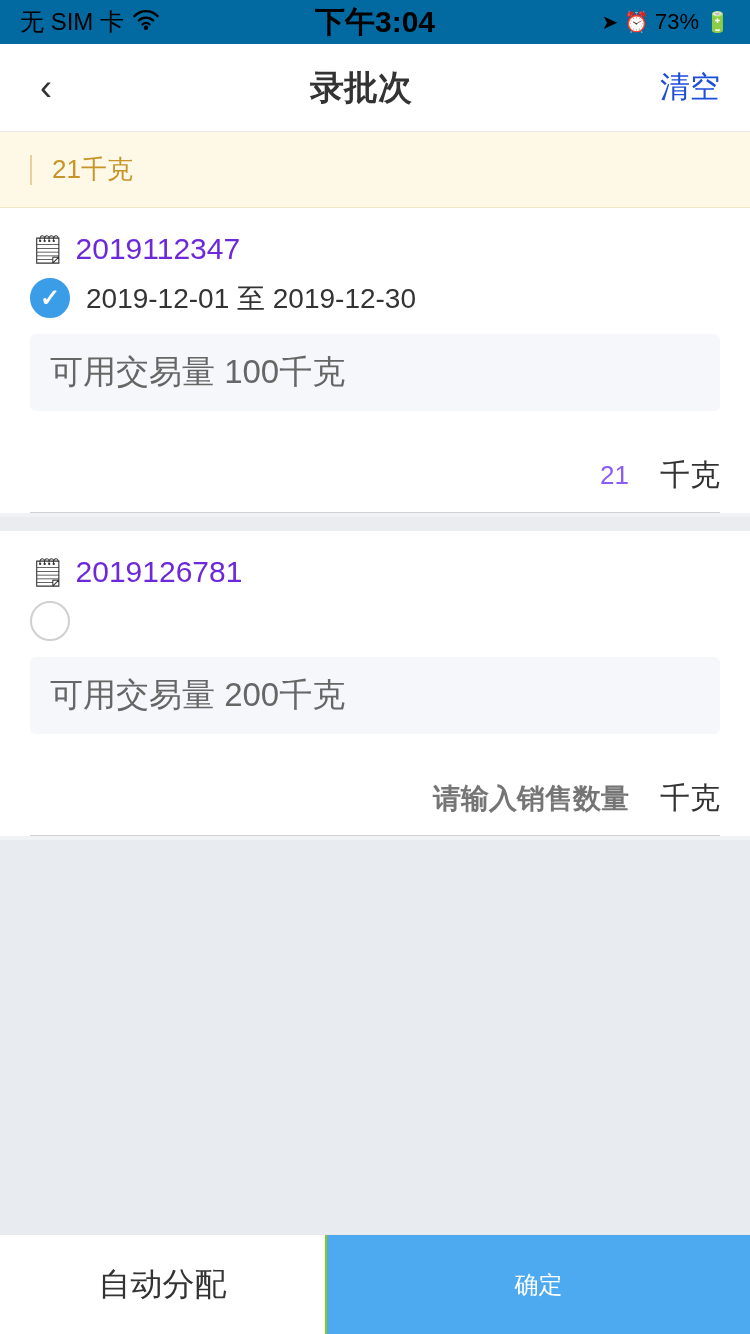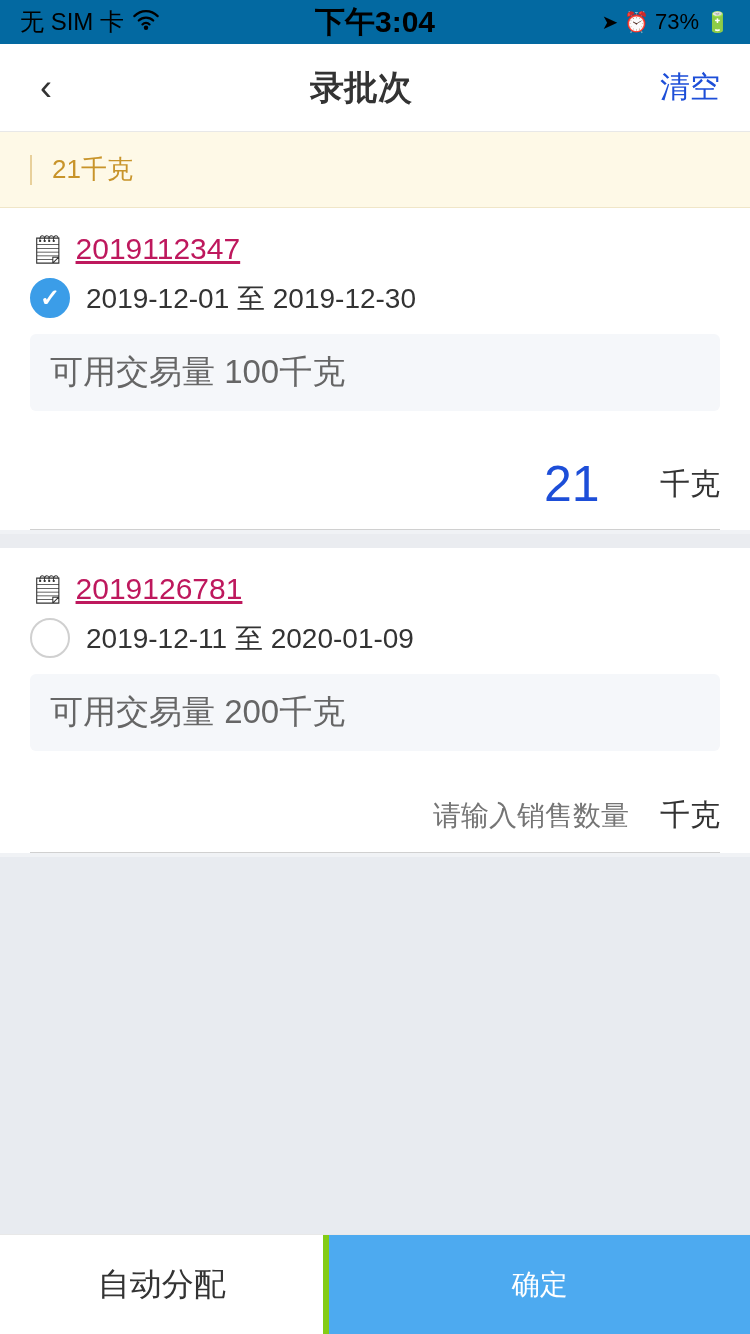--- a/index.html
+++ b/index.html
@@ -114,23 +114,22 @@
       align-items: center;
       gap: 10px;
       margin-bottom: 12px;
     }
     .batch-doc-icon {
       color: #333;
       font-size: 28px;
     }
     .batch-id {
       font-size: 30px;
-      color: #be185d;
+      color: #6d28d9;
       font-weight: 500;
-      text-decoration: underline;
     }
     .batch-date-row {
       display: flex;
       align-items: flex-end;
       gap: 16px;
       margin-bottom: 16px;
     }
     .radio-circle {
       width: 40px;
       height: 40px;
@@ -168,26 +167,26 @@
     
     .quantity-row {
       display: flex;
       align-items: center;
       justify-content: flex-end;
       padding: 20px 30px 16px;
       gap: 16px;
       background: #fff;
     }
     .quantity-input {
-      font-size: 50px;
-      color: #1d4ed8;
+      font-size: 26px;
+      color: #8b5cf6;
       font-weight: 500;
       border: none;
       outline: none;
-      text-align: left;
+      text-align: right;
       width: 100px;
       background: transparent;
     }
     .quantity-input::placeholder {
       color: #bbb;
       font-size: 28px;
     }
     .quantity-unit {
       font-size: 30px;
       color: #333;
@@ -214,20 +213,21 @@
       background: #fff;
     }
     .placeholder-input {
       font-size: 28px;
       color: #0f766e;
       border: none;
       outline: none;
       text-align: right;
       flex: 1;
       background: transparent;
+      font-weight: bold;
     }
     .placeholder-unit {
       font-size: 30px;
       color: #333;
     }
 
     
     .grey-fill {
       background: #e8ebf0;
       flex: 1;
@@ -247,28 +247,28 @@
     .btn-auto {
       flex: 1;
       display: flex;
       align-items: center;
       justify-content: center;
       font-size: 32px;
       color: #333;
       background: #fff;
       border: none;
       cursor: pointer;
-      border-right: 6px solid #84cc16;
+      border-right: 2px solid #84cc16;
     }
     .btn-confirm {
       flex: 1.3;
       display: flex;
       align-items: center;
       justify-content: center;
-      font-size: 28px;
+      font-size: 24px;
       color: #fff;
       background: #4daaf0;
       border: none;
       cursor: pointer;
     }
 
     .main-scroll {
       display: flex;
       flex-direction: column;
       height: calc(1334px - 44px - 88px - 100px);
@@ -333,21 +333,20 @@
   <div class="section-divider"></div>
 
   <div class="content">
     <div class="batch-item">
       <div class="batch-item-header">
         <span class="batch-doc-icon">🗒</span>
         <span class="batch-id">2019126781</span>
       </div>
       <div class="batch-date-row">
         <div class="radio-circle"></div>
-        <span class="batch-date-text">2019-12-11 至 2020-01-09</span>
       </div>
       <div class="batch-available">可用交易量 200千克</div>
     </div>
     <div class="placeholder-row">
       <input class="placeholder-input" type="number" placeholder="请输入销售数量" style="">
       <span class="placeholder-unit">千克</span>
     </div>
     <div class="quantity-underline"></div>
   </div>
 

